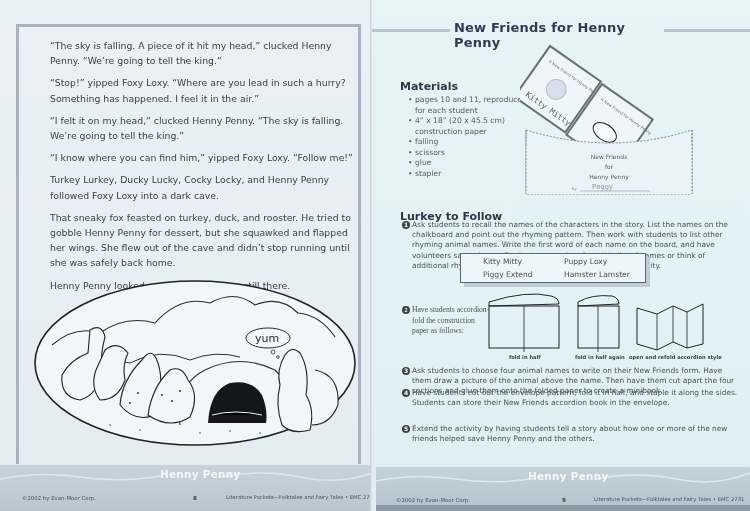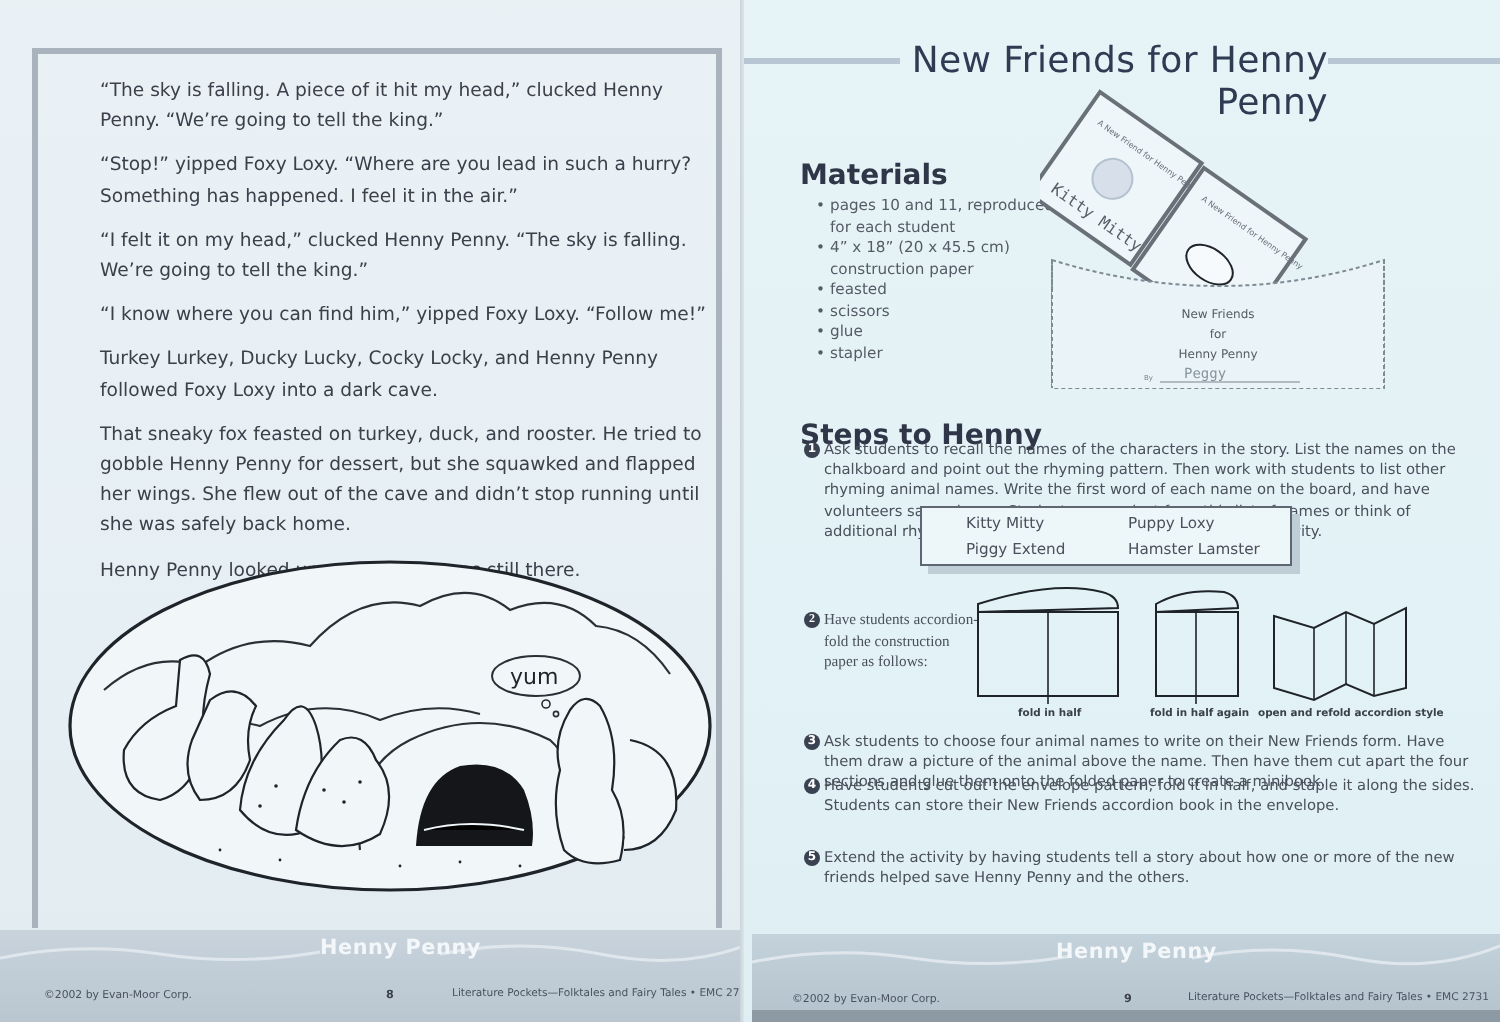--- a/index.html
+++ b/index.html
@@ -28,26 +28,26 @@
     background: linear-gradient(180deg, #e6f3f7 0%, #e3f2f6 60%, #dfeef3 100%);
   }
   .gutter {
     position: absolute; left: 370px; top: 0; width: 6px; height: 511px;
     background: linear-gradient(90deg, #c9d2d8 0%, #eef5f8 60%, #dbe7ec 100%);
   }
   .title-row { position: absolute; left: 0; top: 20px; width: 378px; height: 20px; }
   .title-rule-left { position: absolute; left: 0; top: 9px; width: 78px; height: 3px; background: #b7c6d2; }
   .title-rule-right { position: absolute; left: 292px; top: 9px; width: 86px; height: 3px; background: #b7c6d2; }
   .title {
-    position: absolute; left: 82px; top: 0; width: 210px; text-align: right;
-    font-family: "DejaVu Sans", sans-serif; font-weight: normal; font-size: 18px; color: #2f3b52; letter-spacing: 0.2px;
+    position: absolute; left: 82px; top: 0; width: 210px; text-align: left;
+    font-family: "DejaVu Sans", sans-serif; font-weight: bold; font-size: 13px; color: #2f3b52; letter-spacing: 0.2px;
   }
 
   .materials { position: absolute; left: 28px; top: 80px; width: 130px; }
-  .section-heading { font-size: 14px; font-weight: bold; color: #2f3647; margin-bottom: 2px; }
+  .section-heading { font-size: 11px; font-weight: bold; color: #2f3647; margin-bottom: 2px; }
   .materials ul { list-style: none; padding-left: 8px; }
   .materials li { font-size: 7.6px; line-height: 10.5px; color: #555b66; position: relative; padding-left: 7px; }
   .materials li::before { content: "•"; position: absolute; left: 0; top: 0; }
 
   .pocket-art { position: absolute; left: 148px; top: 44px; width: 180px; height: 160px; }
 
   .steps-heading { position: absolute; left: 28px; top: 210px; }
   .step { position: absolute; font-size: 7.4px; line-height: 10.2px; color: #4a505c; }
   .step-num {
     position: absolute; left: -10px; top: 1px; width: 8px; height: 8px; border-radius: 50%;
@@ -159,21 +159,21 @@
       <div class="title-rule-left"></div>
       <div class="title">New Friends for Henny Penny</div>
       <div class="title-rule-right"></div>
     </div>
 
     <div class="materials">
       <div class="section-heading">Materials</div>
       <ul>
         <li>pages 10 and 11, reproduced for each student</li>
         <li>4” x 18” (20 x 45.5 cm) construction paper</li>
-        <li>feasted</li>
+        <li>falling</li>
         <li>scissors</li>
         <li>glue</li>
         <li>stapler</li>
       </ul>
     </div>
 
     <svg class="pocket-art" viewBox="0 0 180 160">
 
       <g transform="translate(30,2) rotate(35)">
         <rect x="0" y="0" width="62" height="62" fill="#eef6f9" stroke="#6a7078" stroke-width="2"></rect>
@@ -193,21 +193,21 @@
       <line x1="6" y1="86" x2="6" y2="150" stroke="#7e8a94" stroke-dasharray="2,1.5"></line>
       <line x1="172" y1="86" x2="172" y2="150" stroke="#7e8a94" stroke-dasharray="2,1.5"></line>
       <text x="89" y="115" font-size="6" text-anchor="middle" fill="#555c66" font-family="DejaVu Sans, sans-serif">New Friends</text>
       <text x="89" y="125" font-size="6" text-anchor="middle" fill="#555c66" font-family="DejaVu Sans, sans-serif">for</text>
       <text x="89" y="135" font-size="6" text-anchor="middle" fill="#555c66" font-family="DejaVu Sans, sans-serif">Henny Penny</text>
       <text x="52" y="146" font-size="3.5" fill="#7a828c" font-family="DejaVu Sans, sans-serif">By</text>
       <line x1="60" y1="147" x2="130" y2="147" stroke="#7a828c" stroke-width="0.5"></line>
       <text x="72" y="145" font-size="7" fill="#8794a0" font-family="DejaVu Sans Mono, monospace">Peggy</text>
     </svg>
 
-    <div class="section-heading steps-heading">Steps to Henny</div>
+    <div class="section-heading steps-heading">Lurkey to Follow</div>
 
     <div class="step step1">
       <span class="step-num">1</span>
       <span>Ask students to recall the names of the characters in the story. List the names on the chalkboard and point out the rhyming pattern. Then work with students to list other rhyming animal names. Write the first word of each name on the board, and have volunteers say a rhyme. Students may select from this list of names or think of additional rhyming names as they complete the rest of the activity.</span>
     </div>
 
     <div class="names-box">
       <span>Kitty Mitty</span>
       <span>Puppy Loxy</span>
       <span>Piggy Extend</span>

